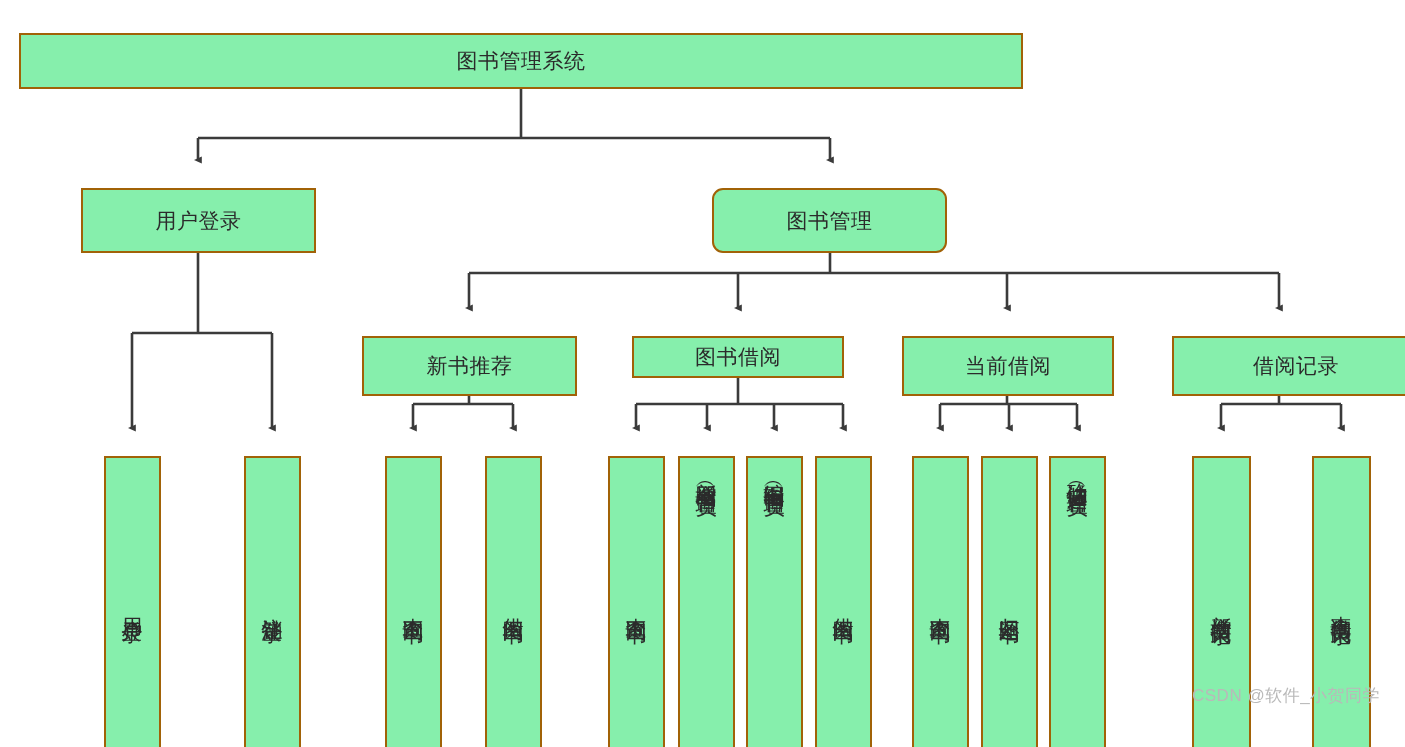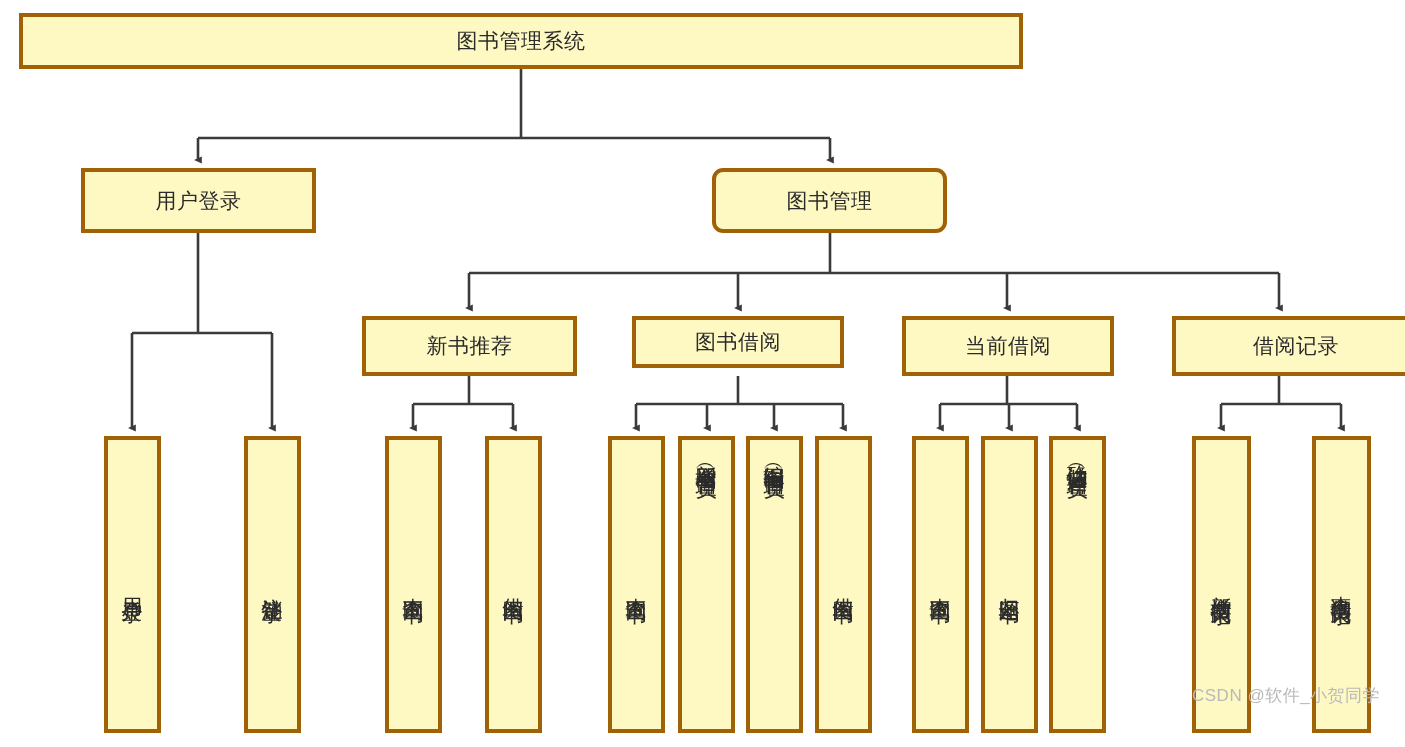--- a/index.html
+++ b/index.html
@@ -21,26 +21,27 @@
     position: absolute;
     left: 0;
     top: 0;
     width: 1405px;
     height: 747px;
     pointer-events: none;
   }
   .node {
     position: absolute;
     box-sizing: border-box;
-    background: #fef9c3;
-    border: 4px solid #a16207;
+    background: #86efac;
+    border: 2px solid #a16207;
     display: flex;
     align-items: center;
     justify-content: center;
     color: #2b2b2b;
+    margin-top: 20px;
   }
   .node .label {
     display: block;
     text-align: center;
     line-height: 1.12;
   }
   
   .node.horiz .label {
     font-size: 21px;
     letter-spacing: 0.5px;
@@ -133,21 +134,21 @@
   <div class="node horiz" style="left:81px; top:168px; width:235px; height:65px;">
     <span class="label">用户登录</span>
   </div>
   <div class="node horiz" style="left:712px; top:168px; width:235px; height:65px;border-radius:11px;">
     <span class="label">图书管理</span>
   </div>
 
   <div class="node horiz" style="left:362px; top:316px; width:215px; height:60px;">
     <span class="label">新书推荐</span>
   </div>
-  <div class="node horiz" style="left:632px; top:316px; width:212px; height:52px;">
+  <div class="node horiz" style="left:632px; top:316px; width:212px; height:42px;">
     <span class="label">图书借阅</span>
   </div>
   <div class="node horiz" style="left:902px; top:316px; width:212px; height:60px;">
     <span class="label">当前借阅</span>
   </div>
   <div class="node horiz" style="left:1172px; top:316px; width:248px; height:60px;">
     <span class="label">借阅记录</span>
   </div>
 
   <div class="node vert centered" style="left:104px; top:436px; width:57px; height:297px;">

